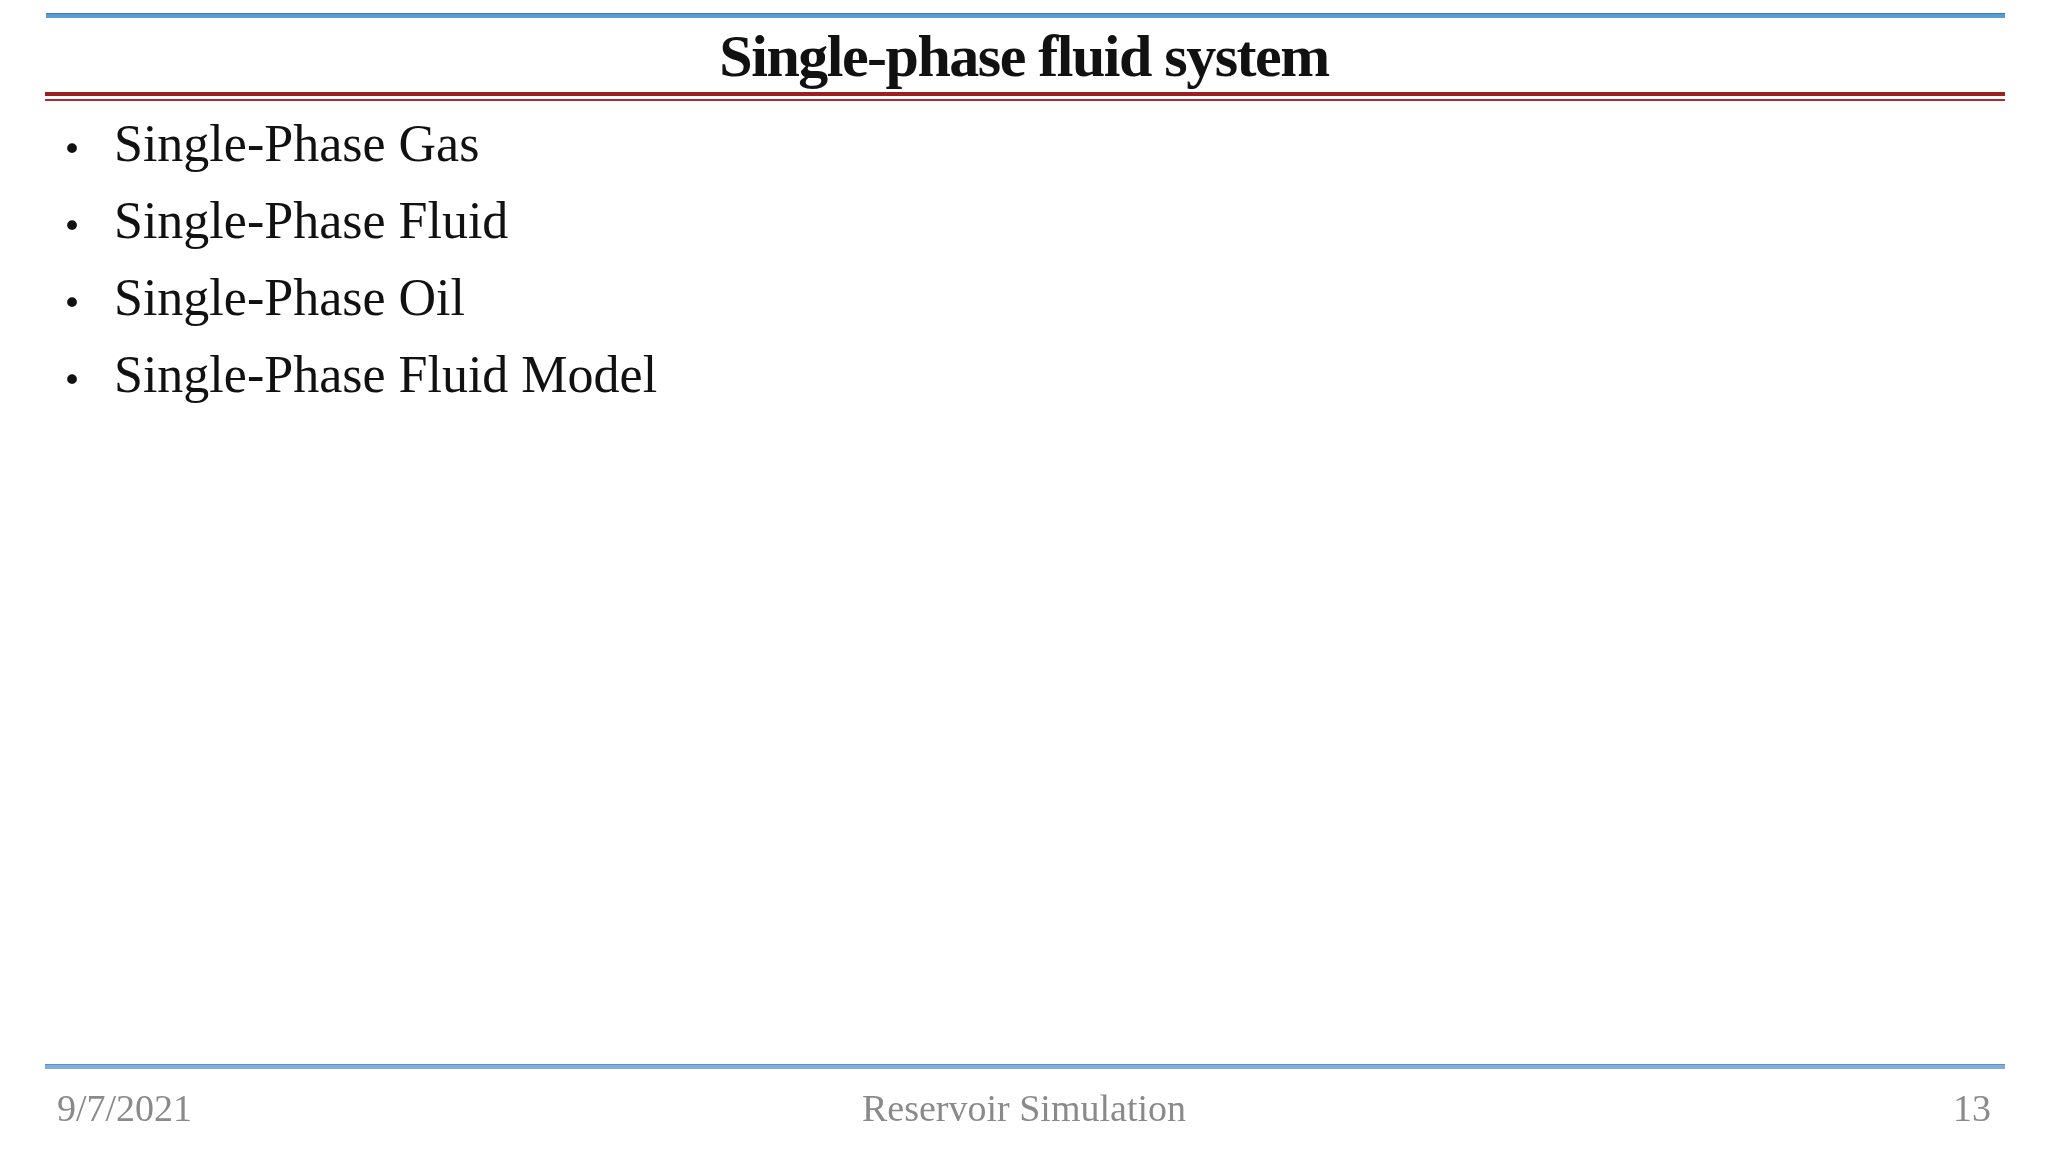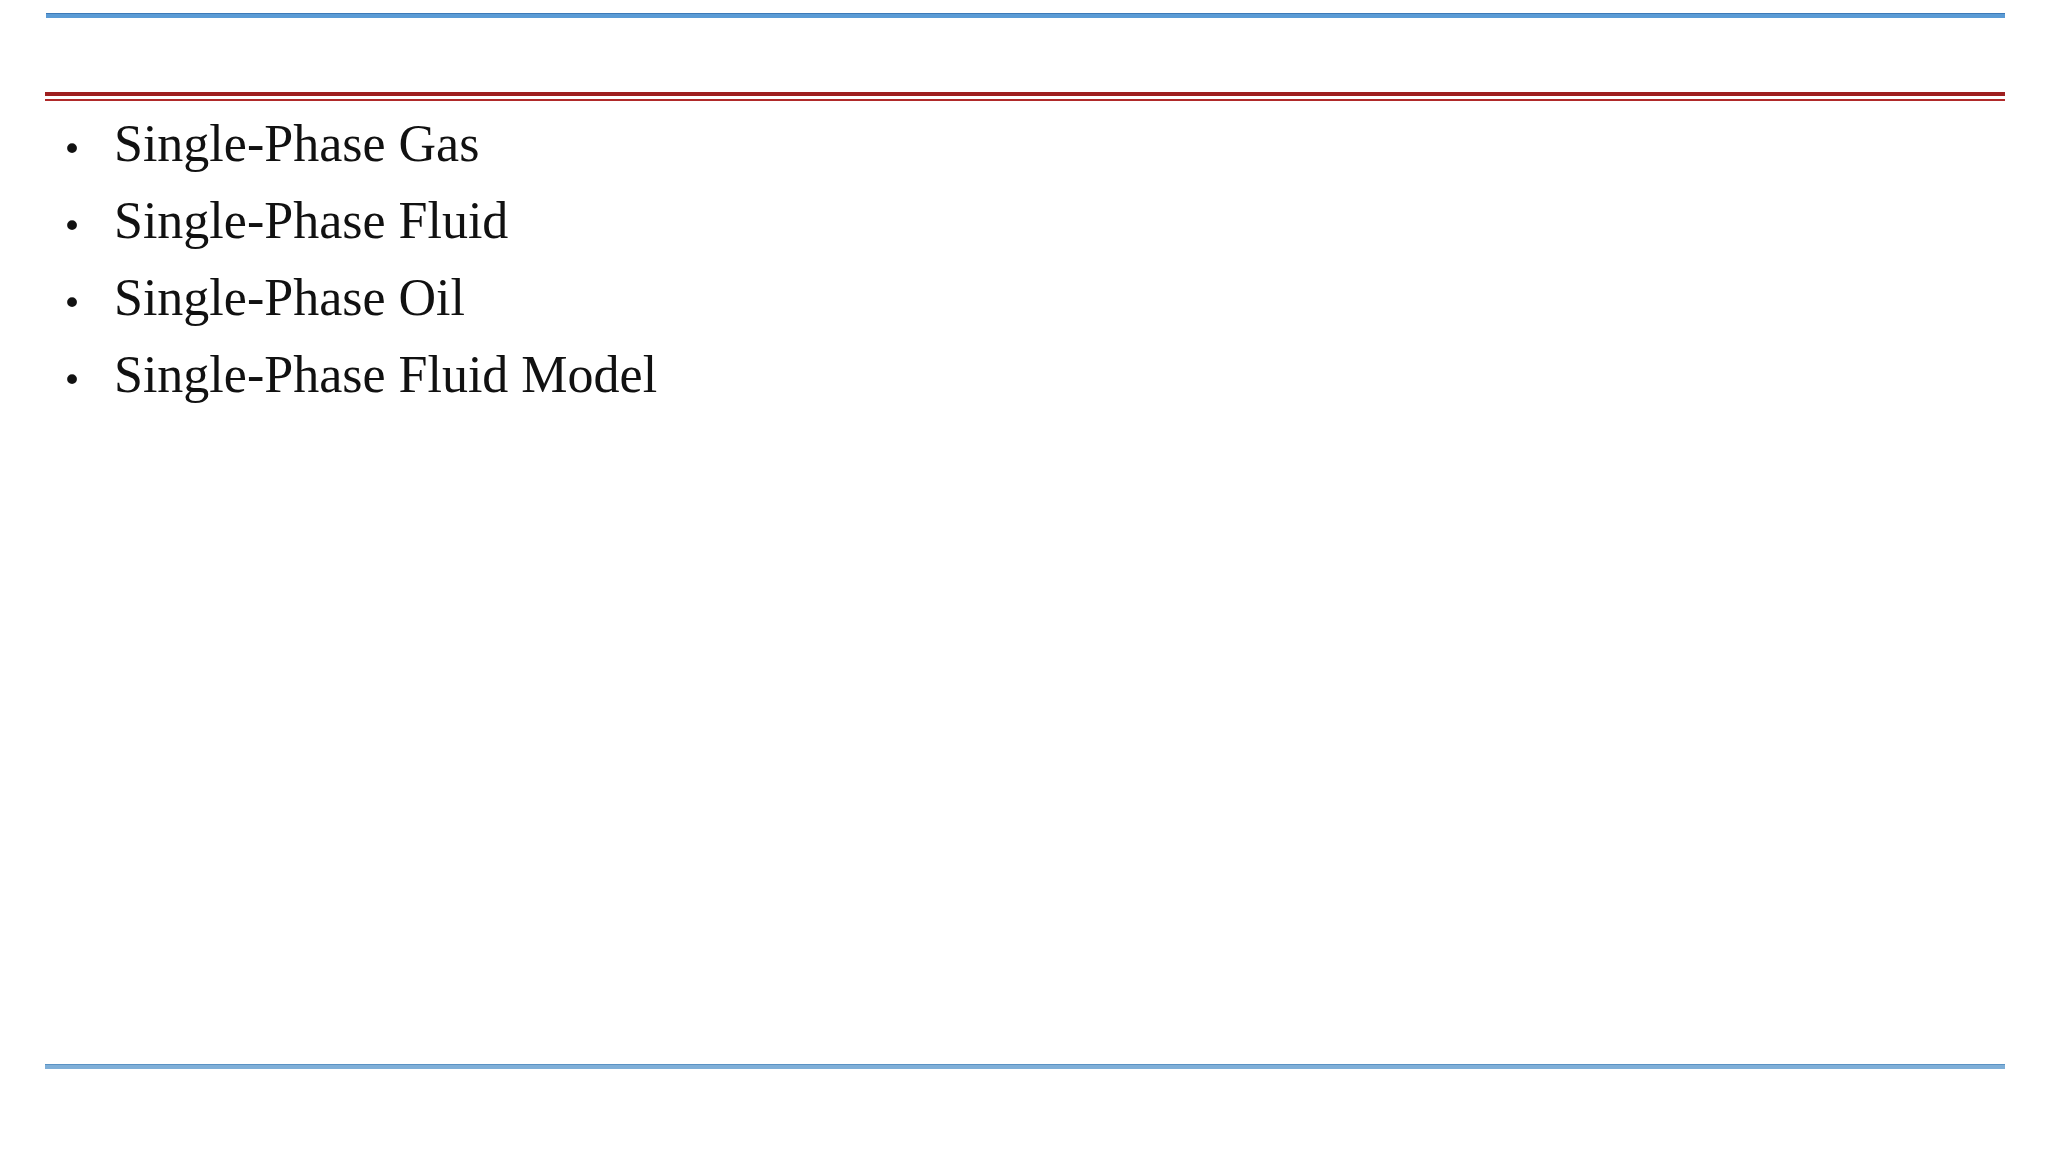--- a/index.html
+++ b/index.html
@@ -110,20 +110,21 @@
   .footer-center{ flex: 2 1 0; text-align: center; }
   .footer-page  { flex: 1 1 0; text-align: right; padding-right: 14px; }
 </style>
 </head>
 <body>
 
 <div class="slide">
 
   <div class="top-rule"></div>
 
+  <h1 class="title">Single-phase fluid system</h1>
 
   <div class="red-rule"></div>
 
   <ul class="bullets">
     <li>
       <span class="dot">•</span>
       <span class="txt">Single-Phase Gas</span>
     </li>
     <li>
       <span class="dot">•</span>
@@ -134,14 +135,19 @@
       <span class="txt">Single-Phase Oil</span>
     </li>
     <li>
       <span class="dot">•</span>
       <span class="txt">Single-Phase Fluid Model</span>
     </li>
   </ul>
 
   <div class="footer-rule"></div>
 
+  <div class="footer">
+    <span class="footer-date">9/7/2021</span>
+    <span class="footer-center">Reservoir Simulation</span>
+    <span class="footer-page">13</span>
+  </div>
 
 </div>
 
 </body></html>

